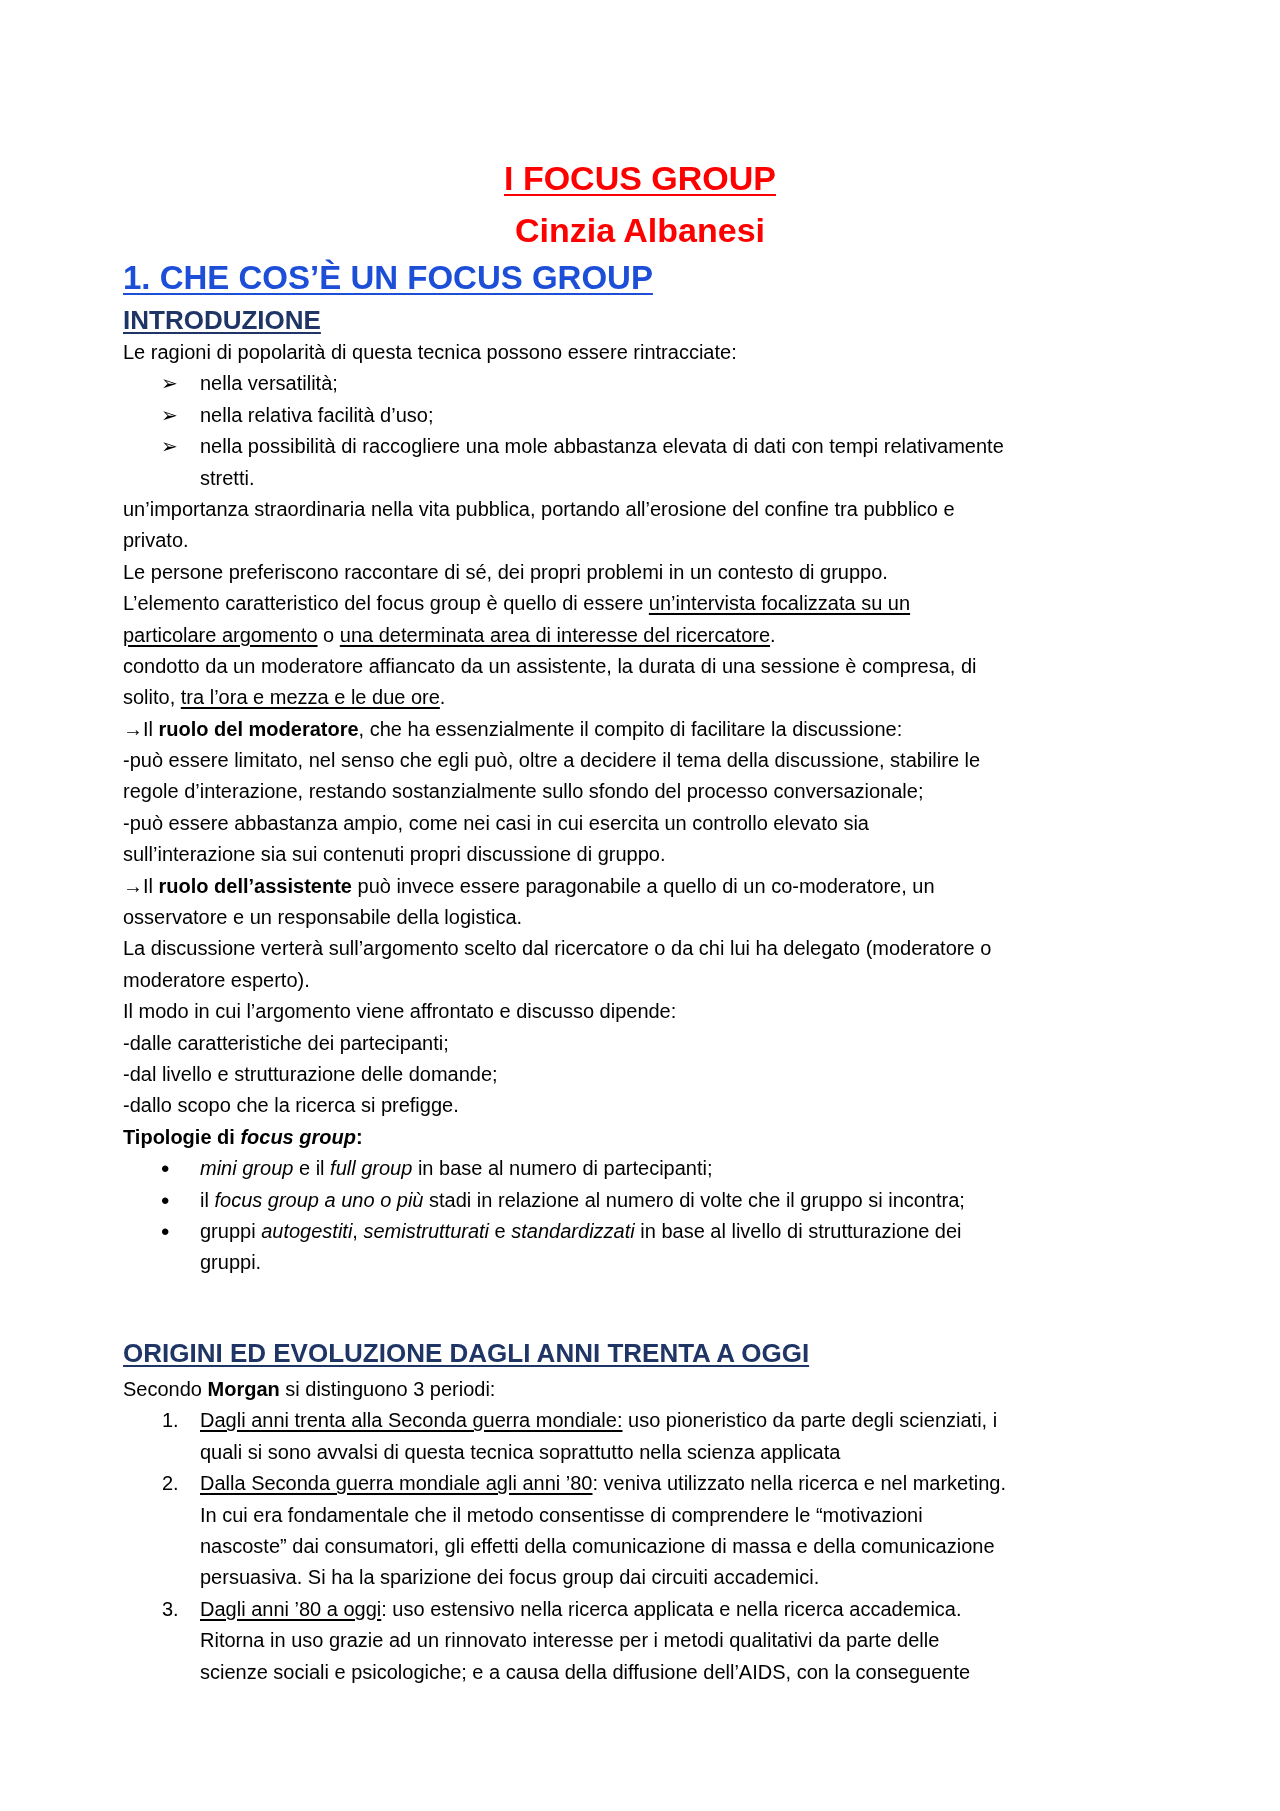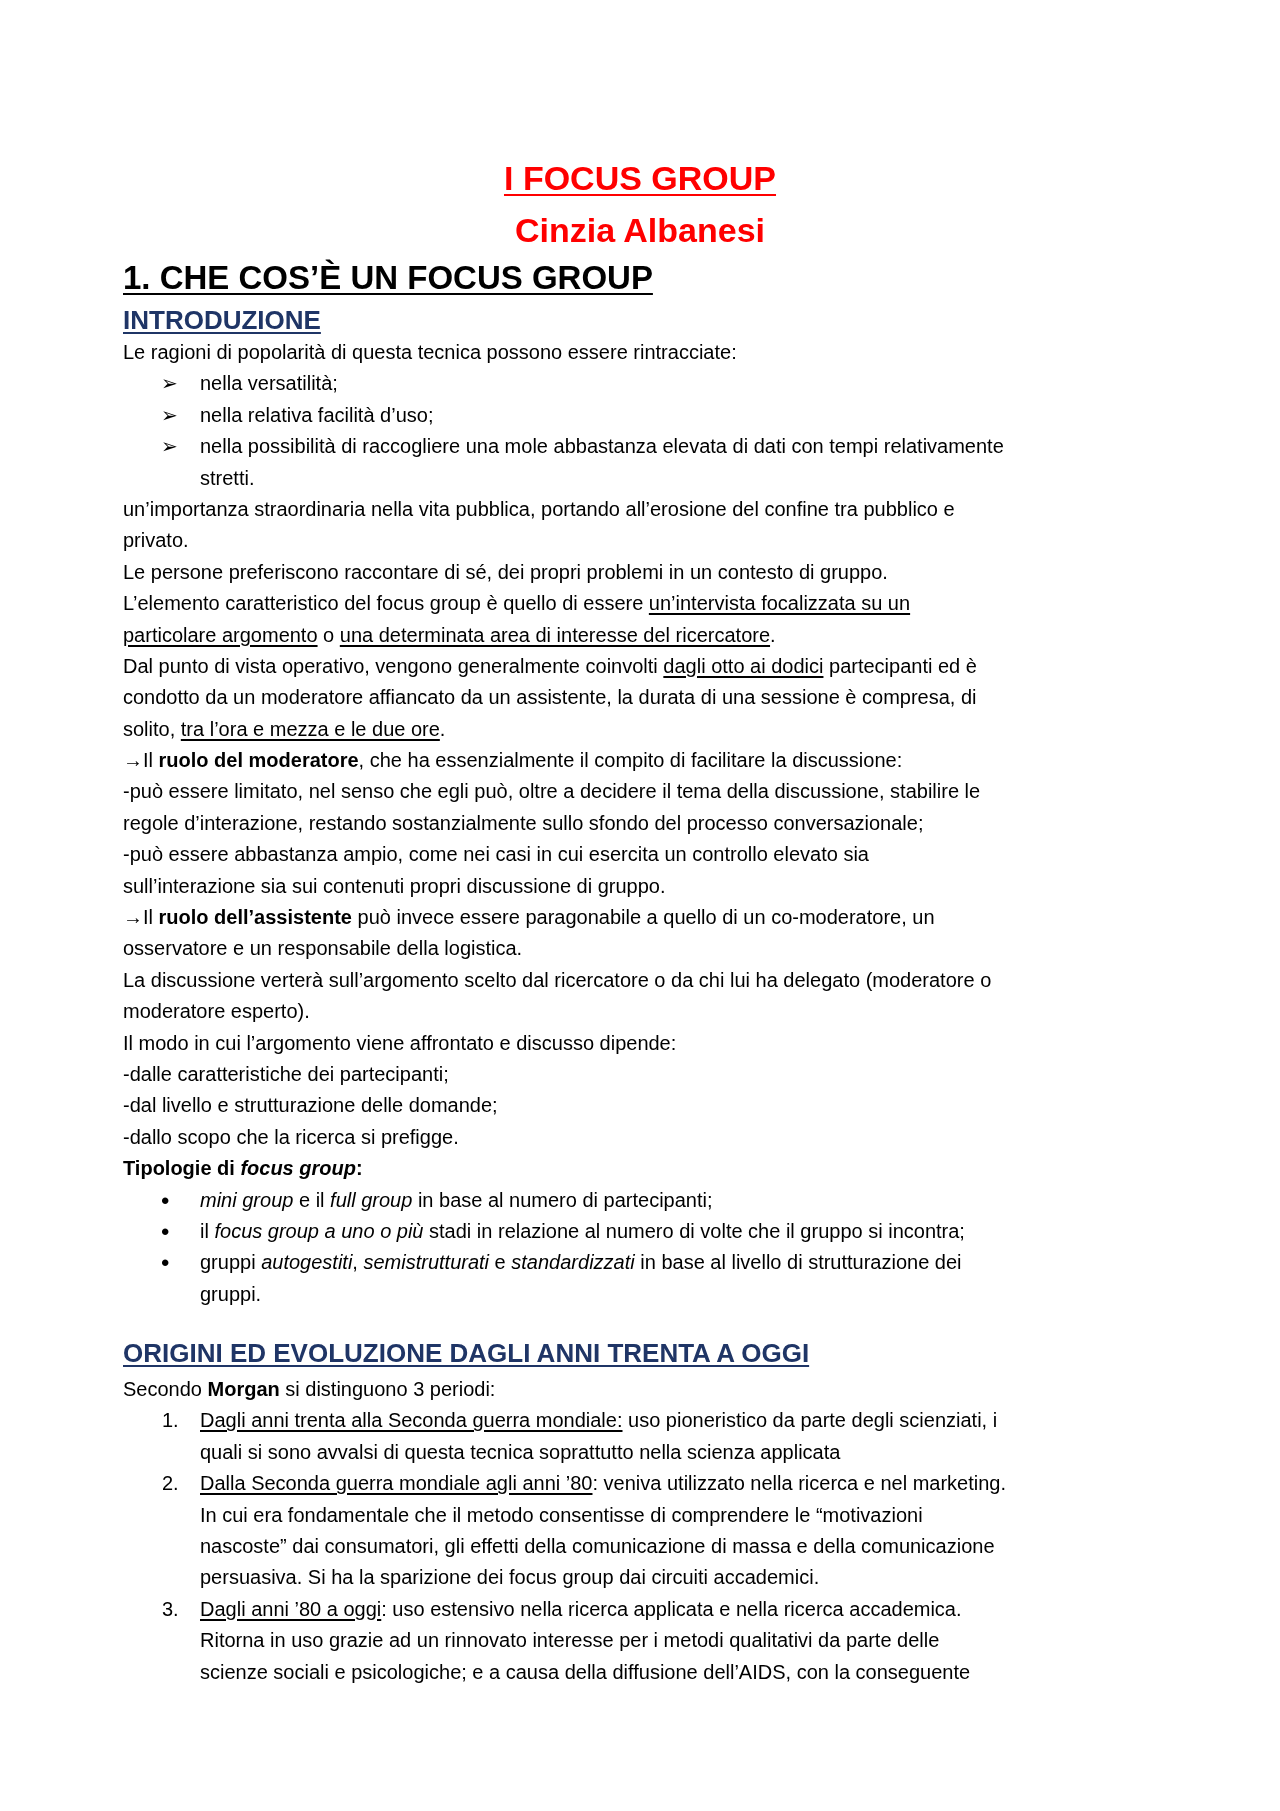--- a/index.html
+++ b/index.html
@@ -2,21 +2,21 @@
 <html><head>
 <meta charset="utf-8">
 <style>
   html, body { margin: 0; padding: 0; background: #ffffff; }
   body { width: 1280px; height: 1811px; position: relative; overflow: hidden;
          font-family: "Liberation Sans", sans-serif; color: #000; }
   .page { position: absolute; left: 0; top: 0; width: 1280px; height: 1811px; }
   .title { position: absolute; left: 0; width: 1280px; text-align: center;
            color: #ff0000; font-weight: bold; font-size: 34px; line-height: 40px; }
   .title.main span { text-decoration: underline; text-decoration-thickness: 2px; text-underline-offset: 4px; }
-  .h1 { position: absolute; left: 123px; color: #000000; font-weight: bold;
+  .h1 { position: absolute; left: 123px; color: #1d4ed8; font-weight: bold;
         font-size: 33px; line-height: 40px; text-decoration: underline;
         text-decoration-thickness: 2px; text-underline-offset: 4px; }
   .h2 { position: absolute; left: 123px; color: #1f3566; font-weight: bold;
         font-size: 26px; line-height: 32px; text-decoration: underline;
         text-decoration-thickness: 2px; text-underline-offset: 3px; }
   .block { position: absolute; left: 123px; width: 1060px; font-size: 20px; line-height: 31.4px; }
   .line { white-space: nowrap; height: 31.4px; }
   .li { position: relative; padding-left: 77px; }
   .marker { position: absolute; left: 37px; top: 0; width: 30px; }
   .marker.arrow { font-size: 20px; left: 38px; }
@@ -53,21 +53,20 @@
           <div class="line"><span class="">nella possibilità di raccogliere una mole abbastanza elevata di dati con tempi relativamente</span></div>
           <div class="line"><span class="">stretti.</span></div>
         </div>
       </div>
     <div id="intro-lines">
         <div class="line"><span class="">un’importanza straordinaria nella vita pubblica, portando all’erosione del confine tra pubblico e</span></div>
         <div class="line"><span class="">privato.</span></div>
         <div class="line"><span class="">Le persone preferiscono raccontare di sé, dei propri problemi in un contesto di gruppo.</span></div>
         <div class="line"><span class="">L’elemento caratteristico del focus group è quello di essere </span><span class="u">un’intervista focalizzata su un </span></div>
         <div class="line"><span class="u">particolare argomento</span><span class=""> o </span><span class="u">una determinata area di interesse del ricercatore</span><span class="">.</span></div>
-        <div class="line"><span class="">Dal punto di vista operativo, vengono generalmente coinvolti </span><span class="u">dagli otto ai dodici</span><span class=""> partecipanti ed è</span></div>
         <div class="line"><span class="">condotto da un moderatore affiancato da un assistente, la durata di una sessione è compresa, di</span></div>
         <div class="line"><span class="">solito, </span><span class="u">tra l’ora e mezza e le due ore</span><span class="">.</span></div>
         <div class="line"><span class="">→Il </span><span class="b">ruolo del moderatore</span><span class="">, che ha essenzialmente il compito di facilitare la discussione:</span></div>
         <div class="line"><span class="">-può essere limitato, nel senso che egli può, oltre a decidere il tema della discussione, stabilire le</span></div>
         <div class="line"><span class="">regole d’interazione, restando sostanzialmente sullo sfondo del processo conversazionale;</span></div>
         <div class="line"><span class="">-può essere abbastanza ampio, come nei casi in cui esercita un controllo elevato sia</span></div>
         <div class="line"><span class="">sull’interazione sia sui contenuti propri discussione di gruppo.</span></div>
         <div class="line"><span class="">→Il </span><span class="b">ruolo dell’assistente</span><span class=""> può invece essere paragonabile a quello di un co-moderatore, un</span></div>
         <div class="line"><span class="">osservatore e un responsabile della logistica.</span></div>
         <div class="line"><span class="">La discussione verterà sull’argomento scelto dal ricercatore o da chi lui ha delegato (moderatore o</span></div>

